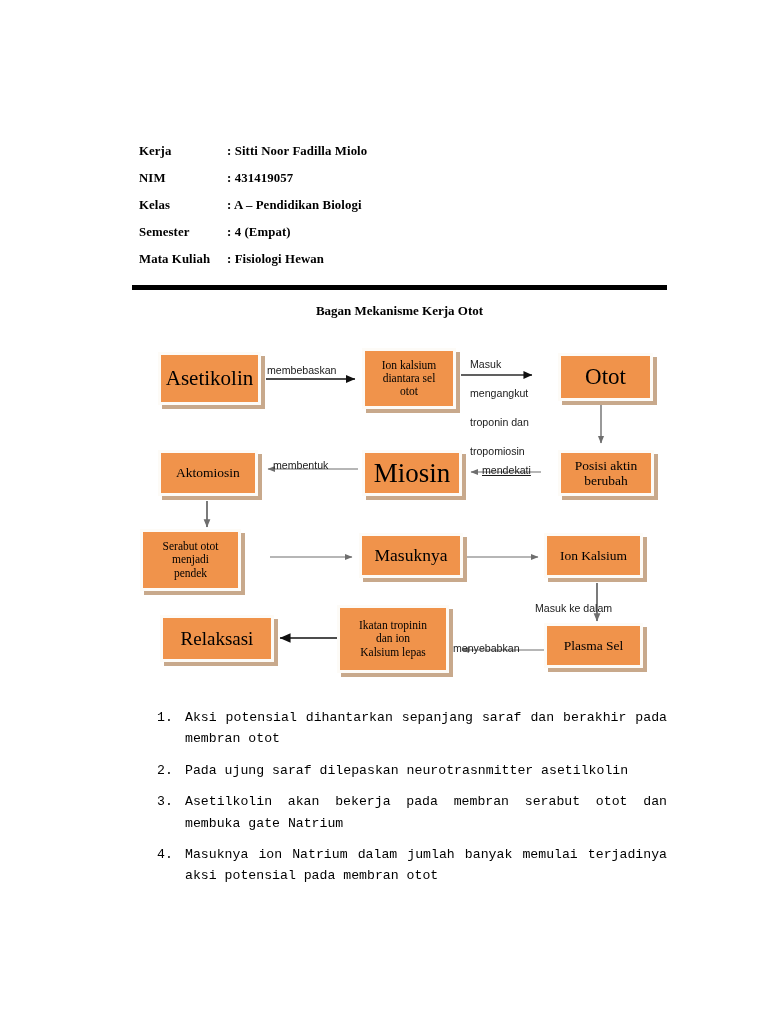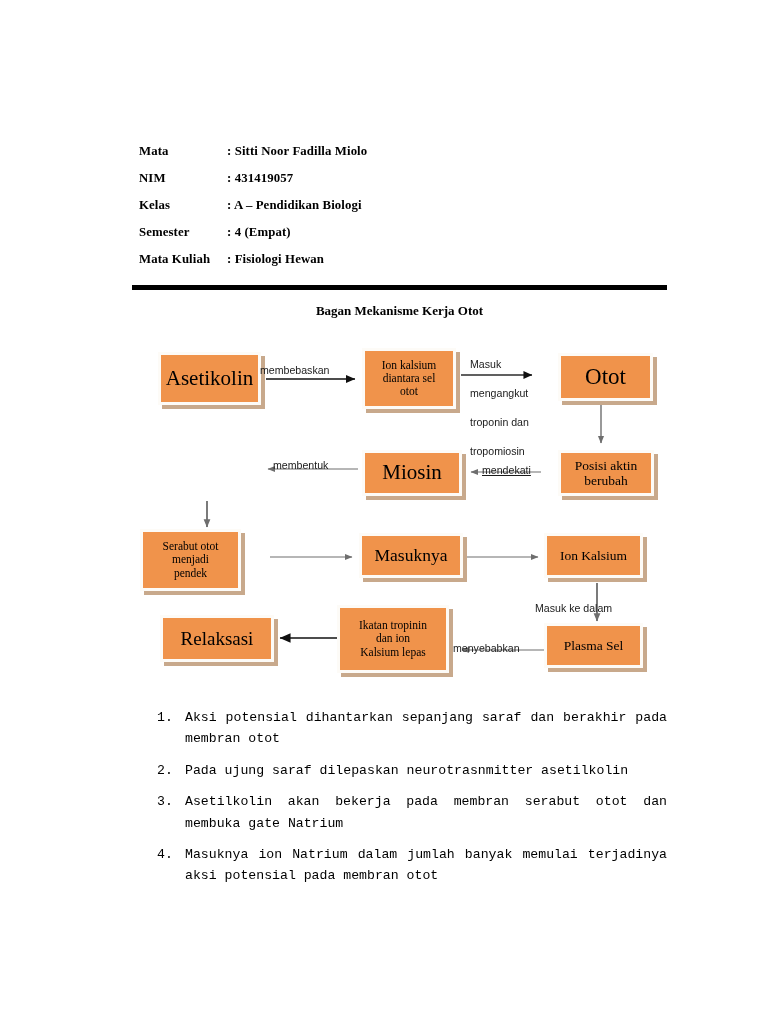--- a/index.html
+++ b/index.html
@@ -155,21 +155,21 @@
   }
   ol.steps li:last-child { margin-bottom: 0; }
 </style>
 </head>
 <body>
 
 <div class="page">
 
   <div class="meta">
     <div class="meta-row">
-      <div class="meta-label">Mata</div>
+      <div class="meta-label">Kerja</div>
       <div class="meta-value">: Sitti Noor Fadilla Miolo</div>
     </div>
     <div class="meta-row">
       <div class="meta-label">NIM</div>
       <div class="meta-value">: 431419057</div>
     </div>
     <div class="meta-row">
       <div class="meta-label">Kelas</div>
       <div class="meta-value">: A – Pendidikan Biologi</div>
     </div>
@@ -229,33 +229,36 @@
     <div class="node fs-sm" style="left:362px; top:348px; width:94px; height:61px; flex-direction:column;">
       <span>Ion kalsium</span>
       <span>diantara sel</span>
       <span>otot</span>
     </div>
 
     <div class="node" style="left:558px; top:353px; width:95px; height:48px; font-size:23px;">
       <span>Otot</span>
     </div>
 
-    <div class="conn-label" style="left:260px; top:350px;">
+    <div class="conn-label" style="left:267px; top:350px;">
       <span>membebaskan</span>
     </div>
 
     <div class="conn-label" style="left:470px; top:343px; line-height:1.36;">
       <div>Masuk</div>
       <div>mengangkut</div>
       <div>troponin dan</div>
       <div>tropomiosin</div>
     </div>
 
-
-    <div class="node" style="left:362px; top:450px; width:100px; height:46px; font-size:21px;text-align:center;">
+    <div class="node fs-md" style="left:158px; top:450px; width:100px; height:46px;">
+      <span>Aktomiosin</span>
+    </div>
+
+    <div class="node" style="left:362px; top:450px; width:100px; height:46px; font-size:27px;text-align:center;">
       <span>Miosin</span>
     </div>
 
     <div class="node fs-md" style="left:558px; top:450px; width:96px; height:46px; flex-direction:column;">
       <span>Posisi aktin</span>
       <span>berubah</span>
     </div>
 
     <div class="conn-label" style="left:273px; top:445px;">
       <span>membentuk</span>

